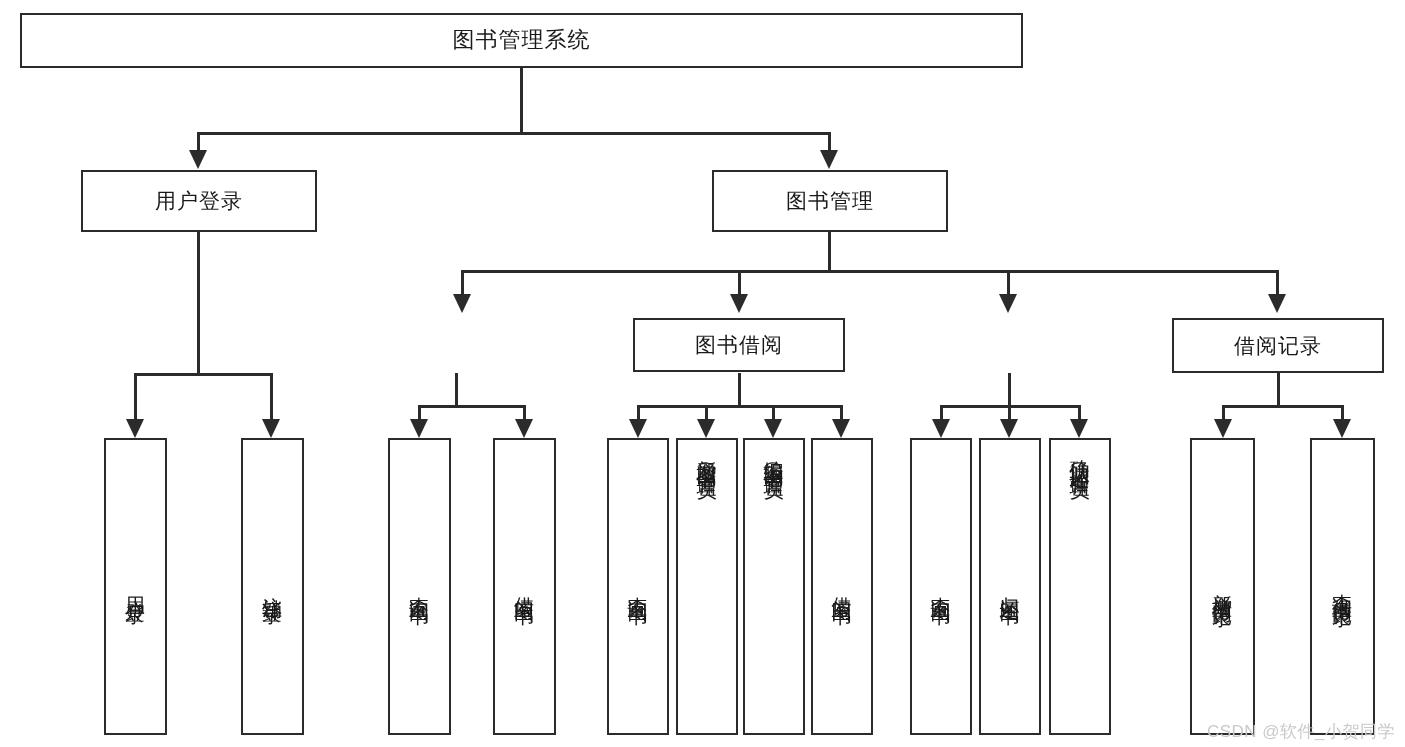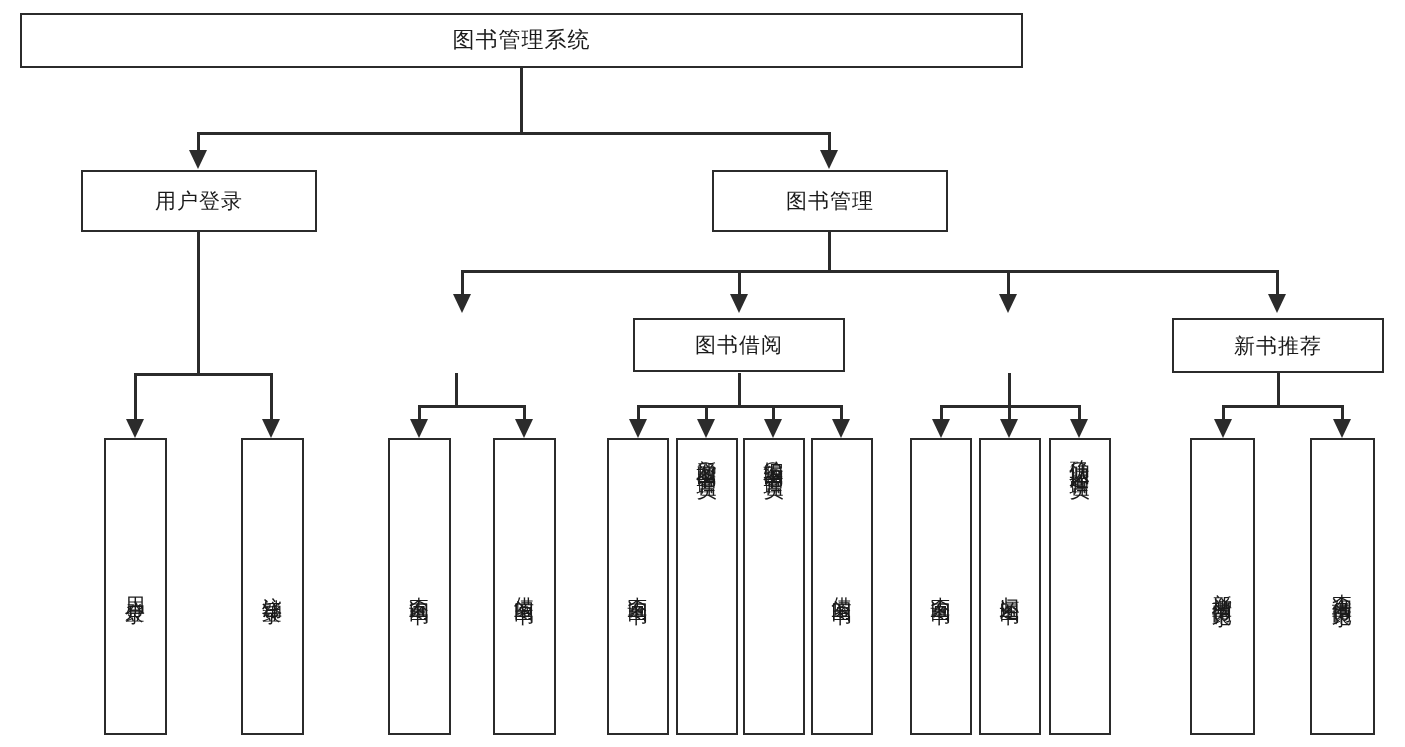--- a/index.html
+++ b/index.html
@@ -107,21 +107,21 @@
   <div class="arrow" style="left:730px; top:294px;"></div>
   <div class="edge v" style="left:1007px; top:270px; height:26px;"></div>
   <div class="arrow" style="left:999px; top:294px;"></div>
   <div class="edge v" style="left:1276px; top:270px; height:26px;"></div>
   <div class="arrow" style="left:1268px; top:294px;"></div>
 
 
   <div class="node" style="left:633px; top:318px; width:212px; height:54px;">图书借阅</div>
 
 
-  <div class="node" style="left:1172px; top:318px; width:212px; height:55px;">新书推荐</div>
+  <div class="node" style="left:1172px; top:318px; width:212px; height:55px;">借阅记录</div>
 
   <div class="edge v" style="left:455px; top:373px; height:32px;"></div>
   <div class="edge h" style="left:418px; top:405px; width:108px;"></div>
   <div class="edge v" style="left:418px; top:405px; height:16px;"></div>
   <div class="arrow" style="left:410px; top:419px;"></div>
   <div class="edge v" style="left:523px; top:405px; height:16px;"></div>
   <div class="arrow" style="left:515px; top:419px;"></div>
 
   <div class="edge v" style="left:738px; top:373px; height:32px;"></div>
   <div class="edge h" style="left:637px; top:405px; width:205px;"></div>
@@ -169,14 +169,15 @@
   <div class="node leaf" style="left:910px; top:438px; width:62px; height:297px;">查询图书</div>
 
   <div class="node leaf" style="left:979px; top:438px; width:62px; height:297px;">归还图书</div>
 
   <div class="node leaf tall-text" style="left:1049px; top:438px; width:62px; height:297px;">确认归还（管理员）</div>
 
   <div class="node leaf" style="left:1190px; top:438px; width:65px; height:297px;">新增借阅记录</div>
 
   <div class="node leaf" style="left:1310px; top:438px; width:65px; height:297px;">查询借阅记录</div>
 
+  <div class="watermark">CSDN @软件_小贺同学</div>
 
 </div>
 
 </body></html>

